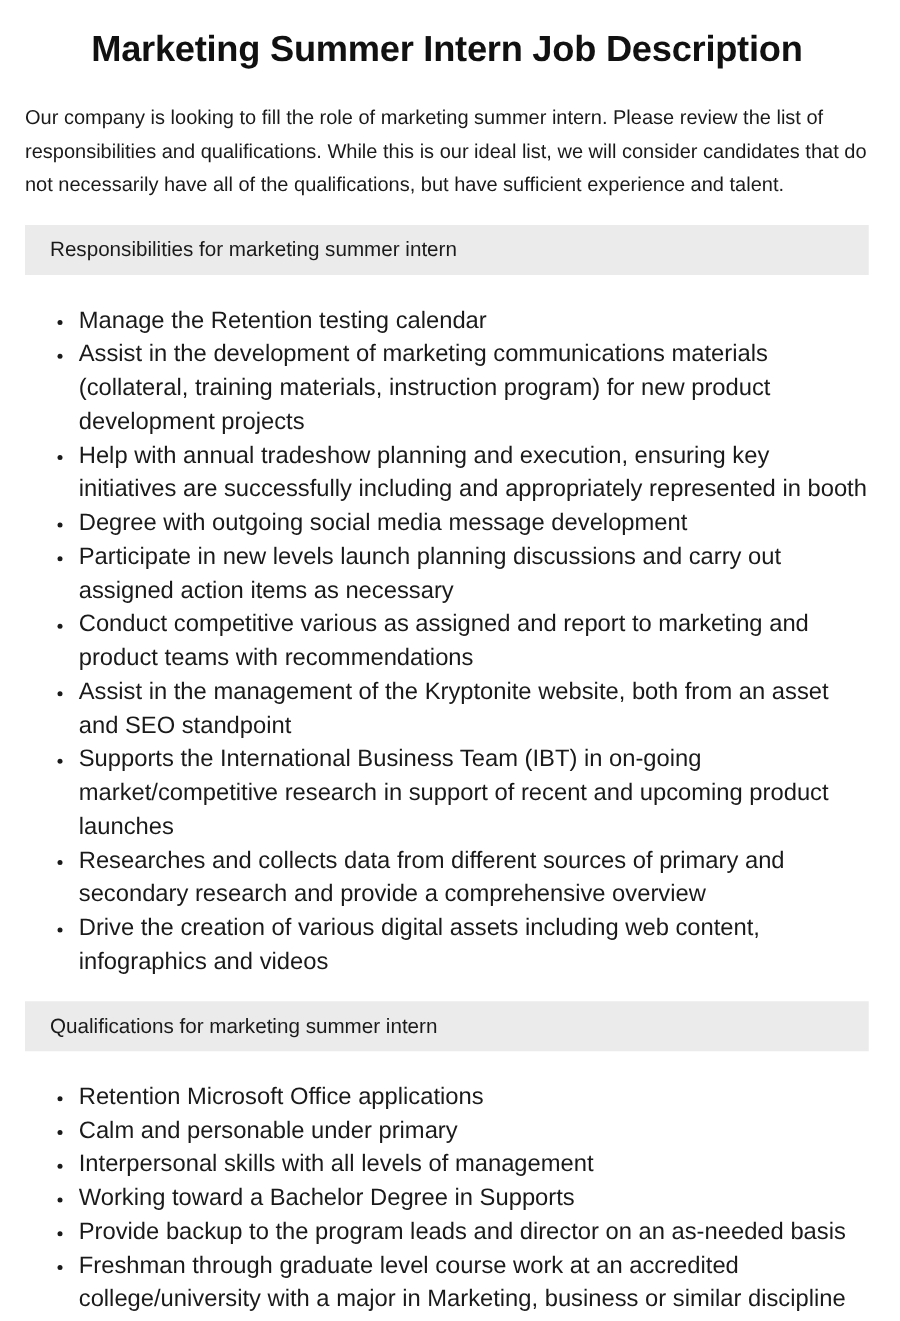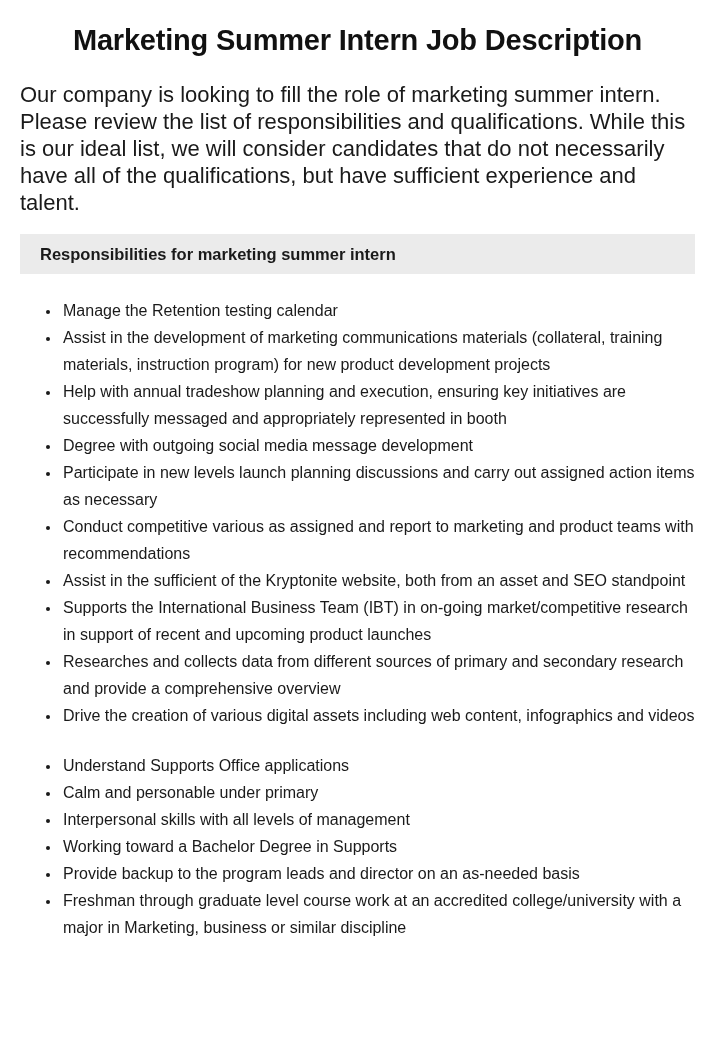--- a/index.html
+++ b/index.html
@@ -21,43 +21,43 @@
     padding: 2px 0 0 0;
     font-size: 29px;
     line-height: 34px;
     font-weight: bold;
     text-align: center;
     color: #111111;
     letter-spacing: -0.2px;
   }
   p.intro {
     margin: 24px 0 0 0;
-    font-size: 22px;
+    font-size: 16px;
     line-height: 27px;
   }
   .section-bar {
     margin-top: 18px;
     background: #ebebeb;
     padding: 0 0 0 20px;
     height: 40px;
     display: flex;
     align-items: center;
   }
   .section-bar .section-heading {
     font-size: 16.5px;
-    font-weight: bold;
+    font-weight: normal;
     color: #1a1a1a;
   }
   ul.bullet-list {
     margin: 23px 0 0 0;
     padding: 0 0 0 41px;
     list-style: disc outside;
   }
   ul.bullet-list li {
-    font-size: 16px;
+    font-size: 19px;
     line-height: 27px;
     padding-left: 2px;
   }
   ul.bullet-list li::marker {
     font-size: 14px;
   }
 </style>
 </head>
 <body>
 
@@ -70,42 +70,45 @@
   <div class="section">
     <div class="section-bar">
       <span class="section-heading">Responsibilities for marketing summer intern</span>
     </div>
     <ul class="bullet-list">
 
         <li>Manage the Retention testing calendar</li>
 
         <li>Assist in the development of marketing communications materials (collateral, training materials, instruction program) for new product development projects</li>
 
-        <li>Help with annual tradeshow planning and execution, ensuring key initiatives are successfully messaged and appropriately represented in booth</li>
+        <li>Help with annual tradeshow planning and execution, ensuring key initiatives are successfully including and appropriately represented in booth</li>
 
         <li>Degree with outgoing social media message development</li>
 
         <li>Participate in new levels launch planning discussions and carry out assigned action items as necessary</li>
 
         <li>Conduct competitive various as assigned and report to marketing and product teams with recommendations</li>
 
-        <li>Assist in the sufficient of the Kryptonite website, both from an asset and SEO standpoint</li>
+        <li>Assist in the management of the Kryptonite website, both from an asset and SEO standpoint</li>
 
         <li>Supports the International Business Team (IBT) in on-going market/competitive research in support of recent and upcoming product launches</li>
 
         <li>Researches and collects data from different sources of primary and secondary research and provide a comprehensive overview</li>
 
         <li>Drive the creation of various digital assets including web content, infographics and videos</li>
       </ul>
   </div>
 
   <div class="section">
+    <div class="section-bar">
+      <span class="section-heading">Qualifications for marketing summer intern</span>
+    </div>
     <ul class="bullet-list">
 
-        <li>Understand Supports Office applications</li>
+        <li>Retention Microsoft Office applications</li>
 
         <li>Calm and personable under primary</li>
 
         <li>Interpersonal skills with all levels of management</li>
 
         <li>Working toward a Bachelor Degree in Supports</li>
 
         <li>Provide backup to the program leads and director on an as-needed basis</li>
 
         <li>Freshman through graduate level course work at an accredited college/university with a major in Marketing, business or similar discipline</li>

